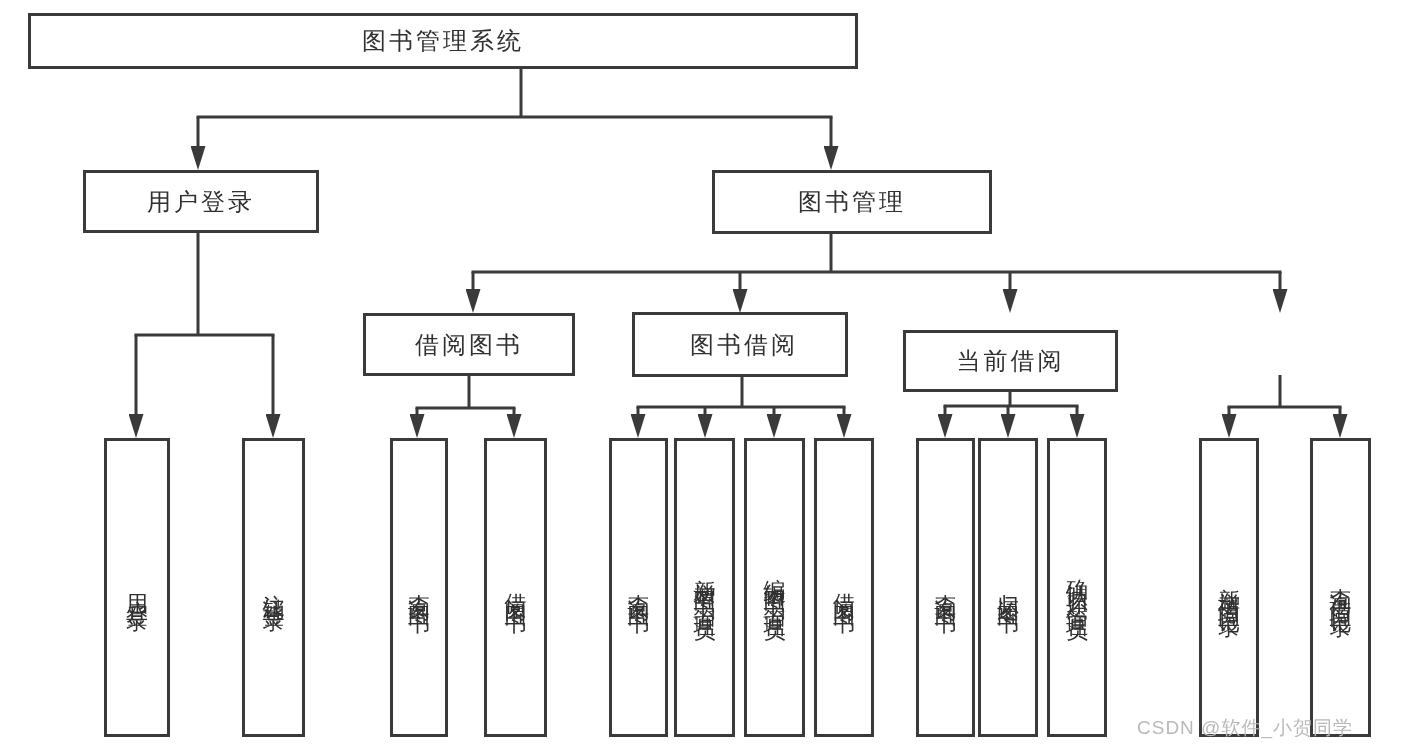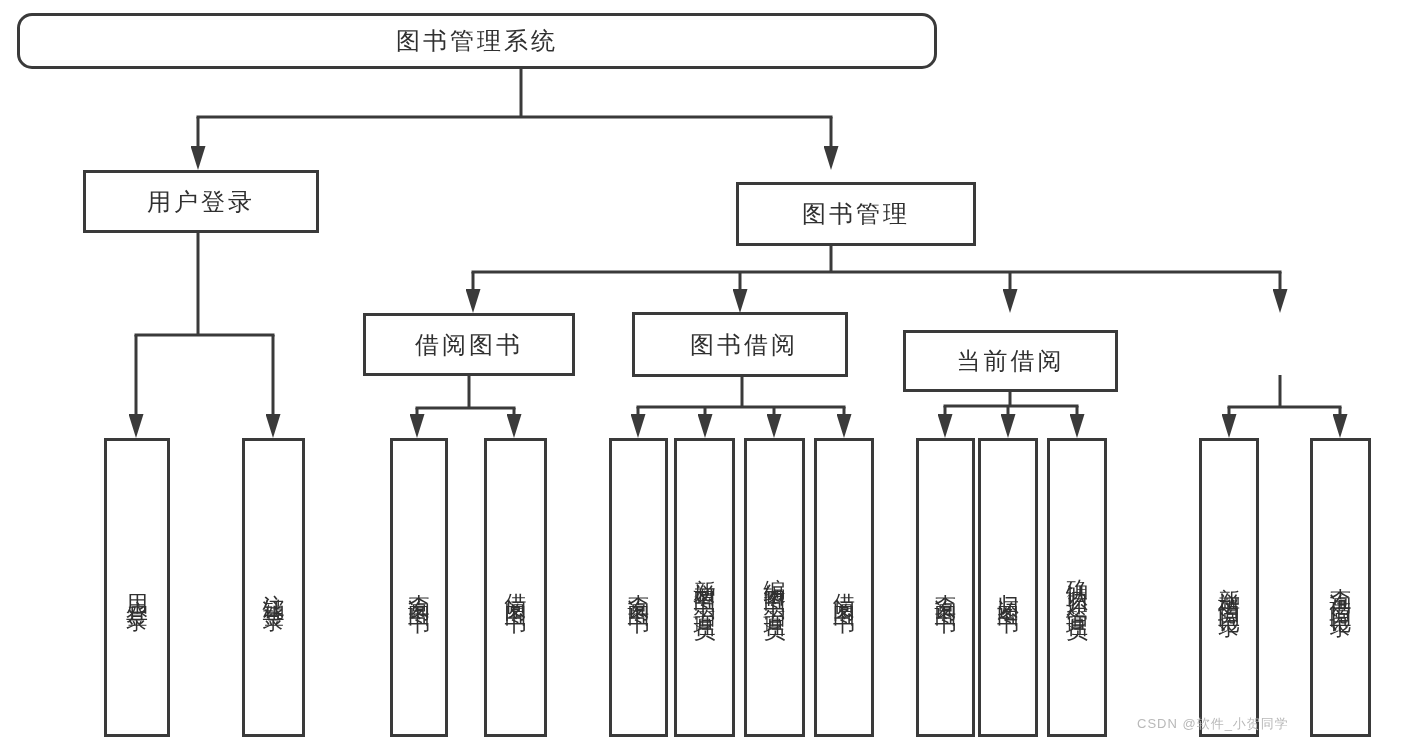--- a/index.html
+++ b/index.html
@@ -48,21 +48,21 @@
     writing-mode: vertical-rl;
     font-size: 22px;
     letter-spacing: 6px;
     line-height: 1;
     color: var(--text);
   }
   .watermark {
     position: absolute;
     left: 1137px;
     top: 715px;
-    font-size: 13px;
+    font-size: 19px;
     letter-spacing: 1px;
     color: var(--watermark_color);
     white-space: nowrap;
   }
 </style>
 </head>
 <body>
 
 <div class="canvas">
 
@@ -107,24 +107,24 @@
     <line x1="945" y1="406" x2="945" y2="418" marker-end="url(#ah)"></line>
     <line x1="1008" y1="406" x2="1008" y2="418" marker-end="url(#ah)"></line>
     <line x1="1077" y1="406" x2="1077" y2="418" marker-end="url(#ah)"></line>
 
     <line x1="1280" y1="375" x2="1280" y2="407"></line>
     <line x1="1227.5" y1="407" x2="1341.5" y2="407"></line>
     <line x1="1229" y1="407" x2="1229" y2="418" marker-end="url(#ah)"></line>
     <line x1="1340" y1="407" x2="1340" y2="418" marker-end="url(#ah)"></line>
   </svg>
 
-  <div class="node" style="left:17px; top:13px; width:920px; height:56px;border-radius:15px;">图书管理系统</div>
+  <div class="node" style="left:28px; top:13px; width:830px; height:56px;">图书管理系统</div>
 
   <div class="node" style="left:83px; top:170px; width:236px; height:63px;">用户登录</div>
-  <div class="node" style="left:736px; top:170px; width:240px; height:64px;margin-top:12px;">图书管理</div>
+  <div class="node" style="left:712px; top:170px; width:280px; height:64px;">图书管理</div>
 
   <div class="node" style="left:363px; top:313px; width:212px; height:63px;">借阅图书</div>
   <div class="node" style="left:632px; top:312px; width:216px; height:65px;padding-left:8px;">图书借阅</div>
   <div class="node" style="left:903px; top:330px; width:215px; height:62px;">当前借阅</div>
 
   <div class="leaf" style="left:104px; top:438px; width:66px;">用户登录</div>
   <div class="leaf" style="left:242px; top:438px; width:63px;">注销登录</div>
 
   <div class="leaf" style="left:390px; top:438px; width:58px;">查询图书</div>
   <div class="leaf" style="left:484px; top:438px; width:63px;">借阅图书</div>

